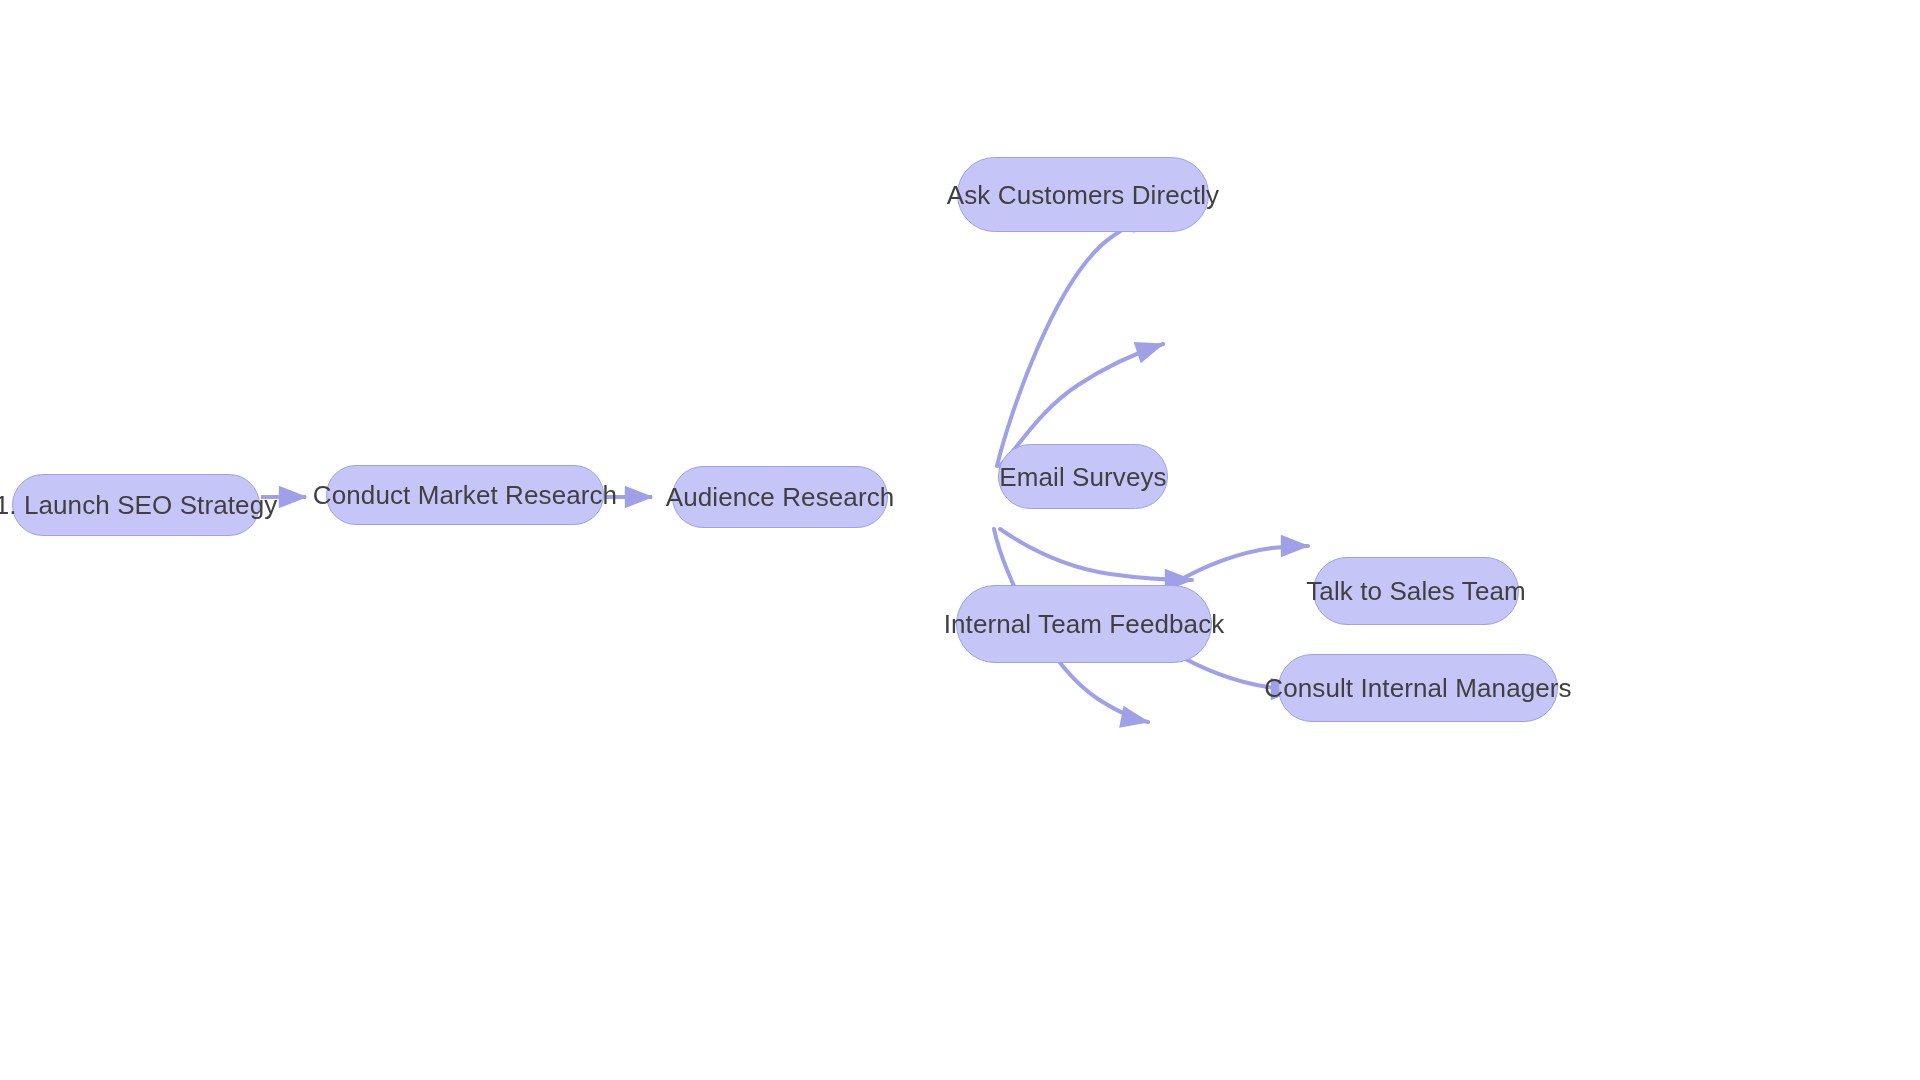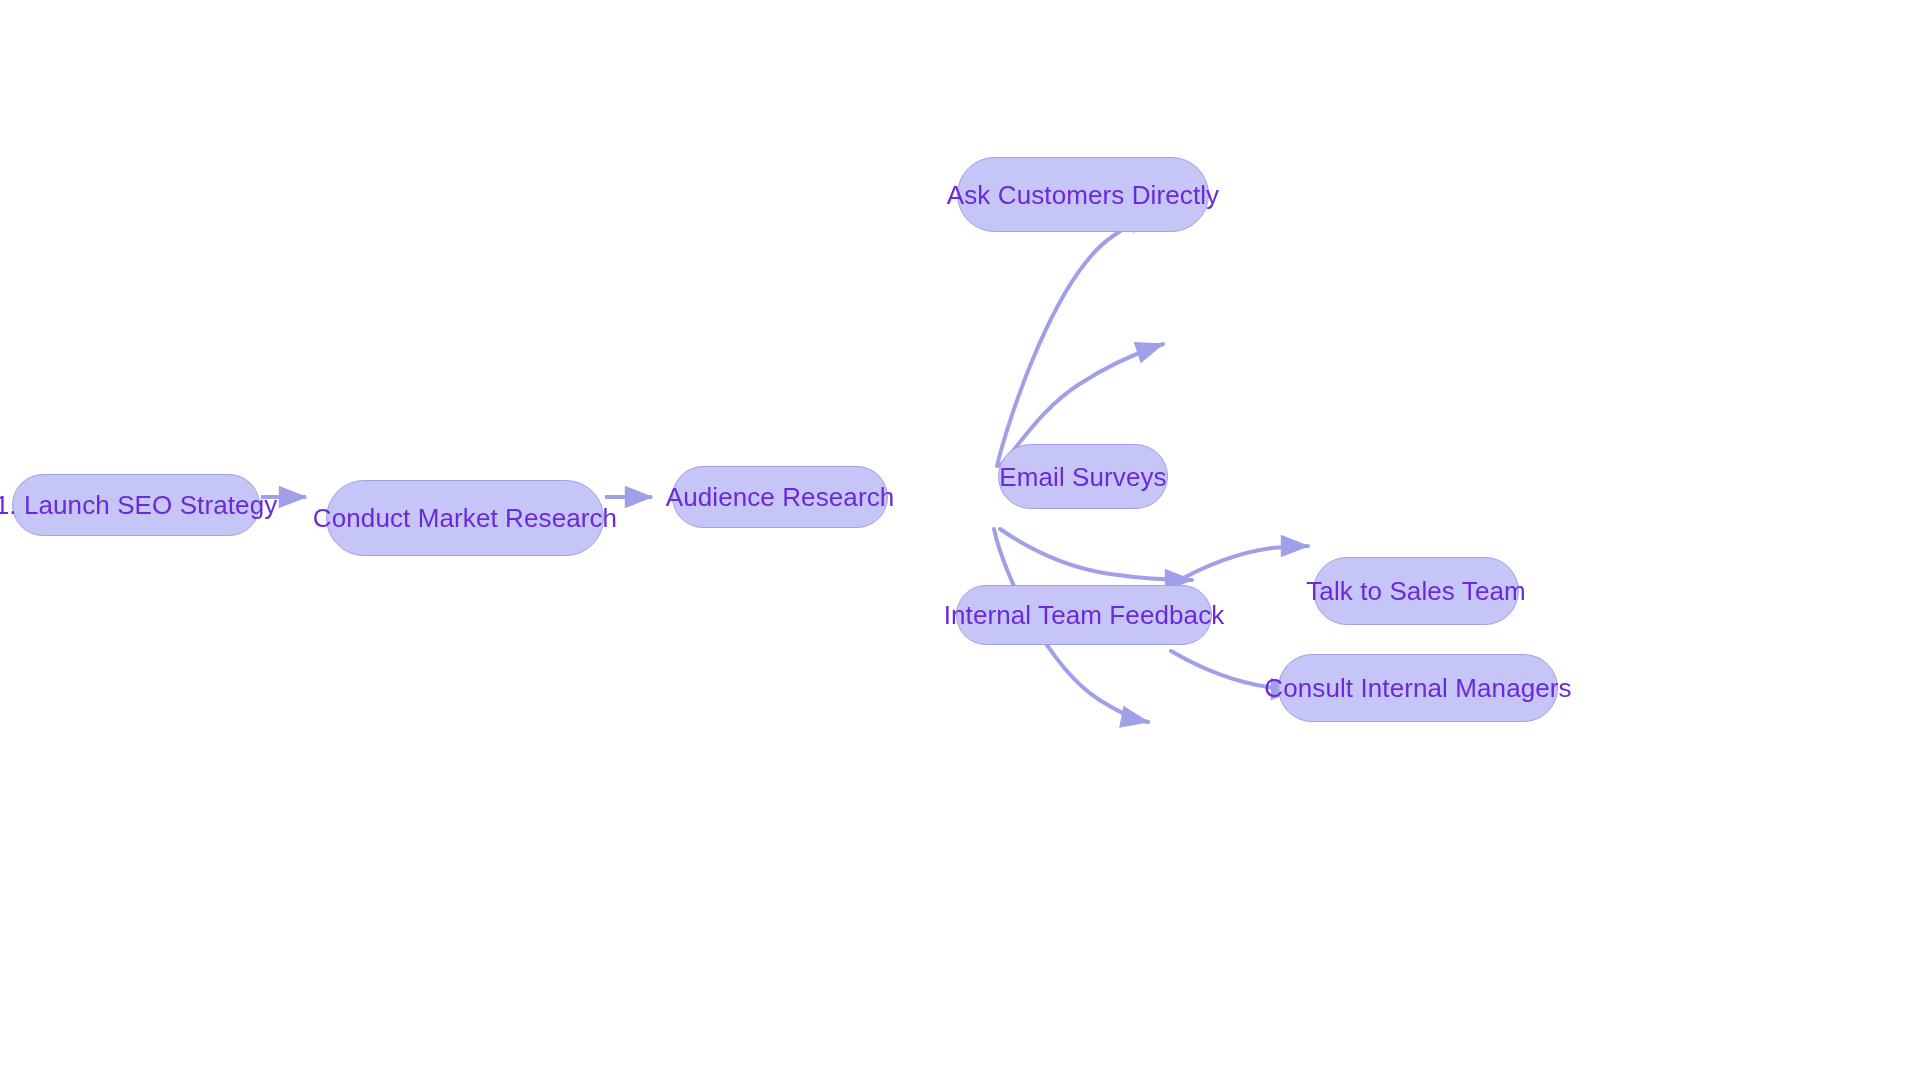--- a/index.html
+++ b/index.html
@@ -25,21 +25,21 @@
   }
   .node {
     position: absolute;
     box-sizing: border-box;
     display: flex;
     align-items: center;
     justify-content: center;
     background: #c5c6f7;
     border: 1.6px solid #9fa0e8;
     border-radius: 999px;
-    color: #6d28d9;
+    color: #404040;
     font-size: 26px;
     font-weight: 400;
     letter-spacing: 0.1px;
     white-space: nowrap;
     line-height: 1;
   }
   .node-label {
     display: block;
     padding: 0 4px;
   }
@@ -70,38 +70,38 @@
 
     <path d="M 1171,585 C 1200,568 1235,553 1272,548 C 1291,546 1301,546 1308,546" fill="none" stroke="#9fa0e8" stroke-width="4" stroke-linecap="round" marker-end="url(#arrow)"></path>
 
     <path d="M 1171,651 C 1200,668 1235,682 1268,687 C 1283,689 1293,689 1298,689" fill="none" stroke="#9fa0e8" stroke-width="4" stroke-linecap="round" marker-end="url(#arrow)"></path>
   </svg>
 
   <div class="node" style="left:12px; top:466px; width:248px; height:62px;margin-top:8px;">
     <span class="node-label">1. Launch SEO Strategy</span>
   </div>
 
-  <div class="node" style="left:326px; top:480px; width:278px; height:76px;">
+  <div class="node" style="left:326px; top:465px; width:278px; height:60px;">
     <span class="node-label">Conduct Market Research</span>
   </div>
 
   <div class="node" style="left:672px; top:466px; width:216px; height:62px;">
     <span class="node-label">Audience Research</span>
   </div>
 
   <div class="node" style="left:957px; top:157px; width:252px; height:75px;">
     <span class="node-label">Ask Customers Directly</span>
   </div>
 
 
   <div class="node" style="left:998px; top:444px; width:170px; height:65px;">
     <span class="node-label">Email Surveys</span>
   </div>
 
-  <div class="node" style="left:956px; top:585px; width:256px; height:60px;">
+  <div class="node" style="left:956px; top:585px; width:256px; height:78px;">
     <span class="node-label">Internal Team Feedback</span>
   </div>
 
   <div class="node" style="left:1313px; top:513px; width:206px; height:68px;margin-top:44px;">
     <span class="node-label">Talk to Sales Team</span>
   </div>
 
   <div class="node" style="left:1278px; top:654px; width:280px; height:68px;">
     <span class="node-label">Consult Internal Managers</span>
   </div>

